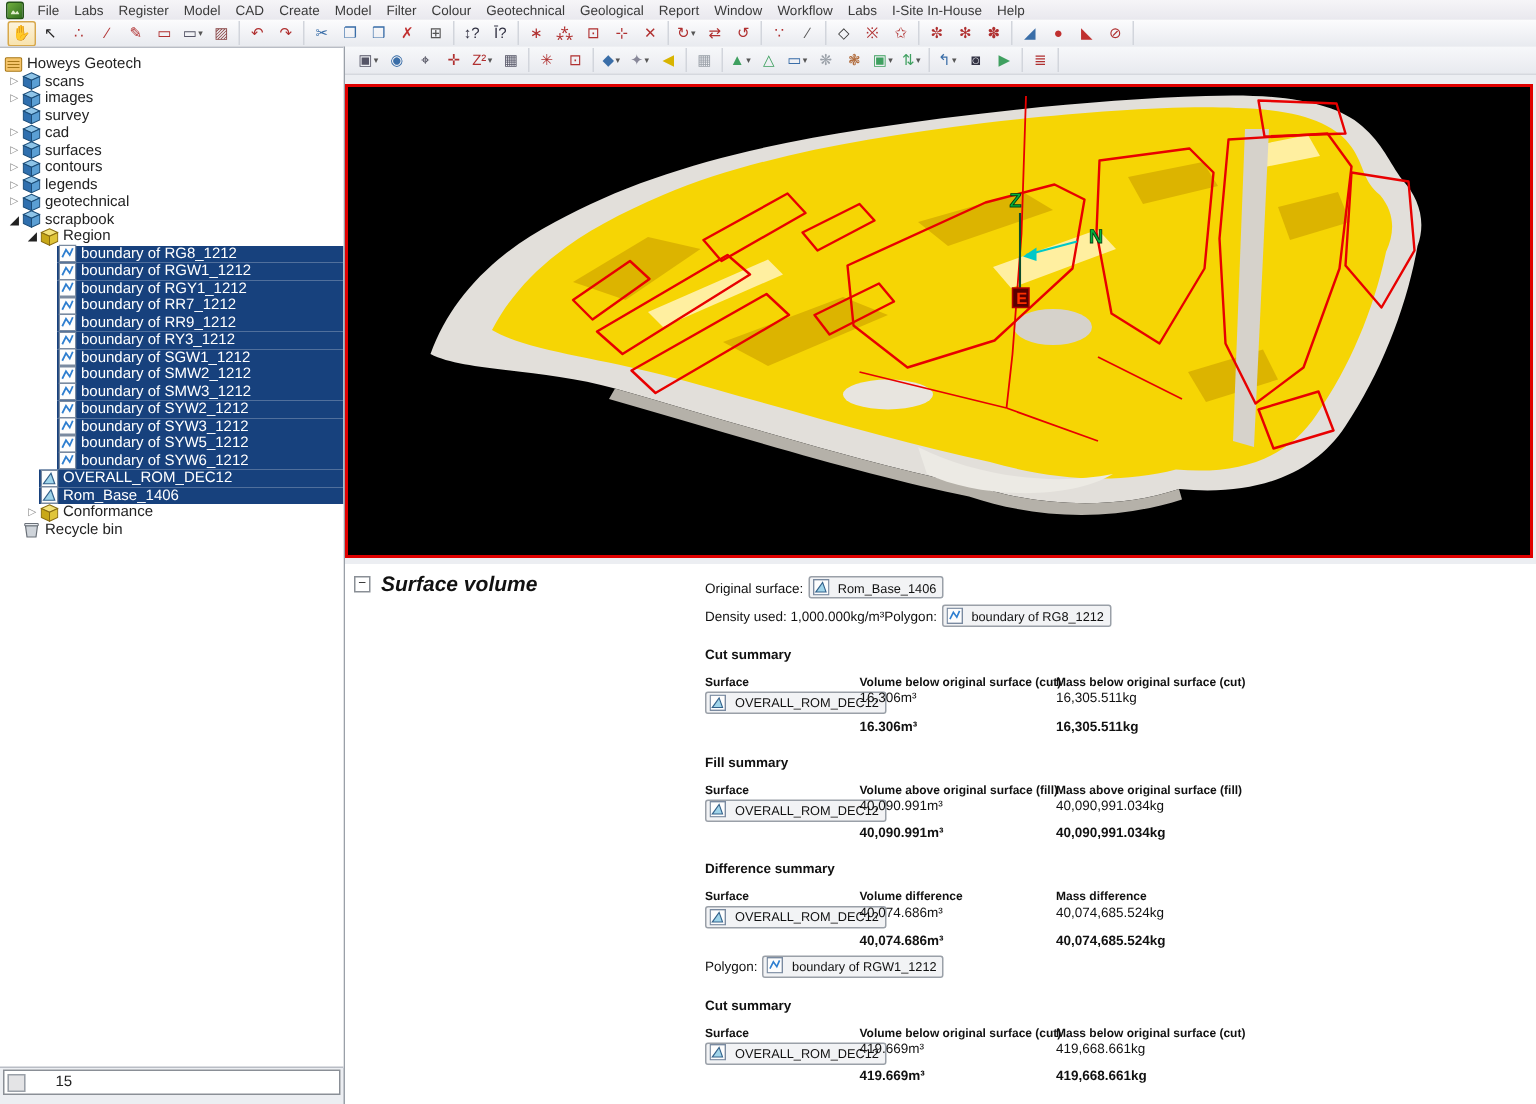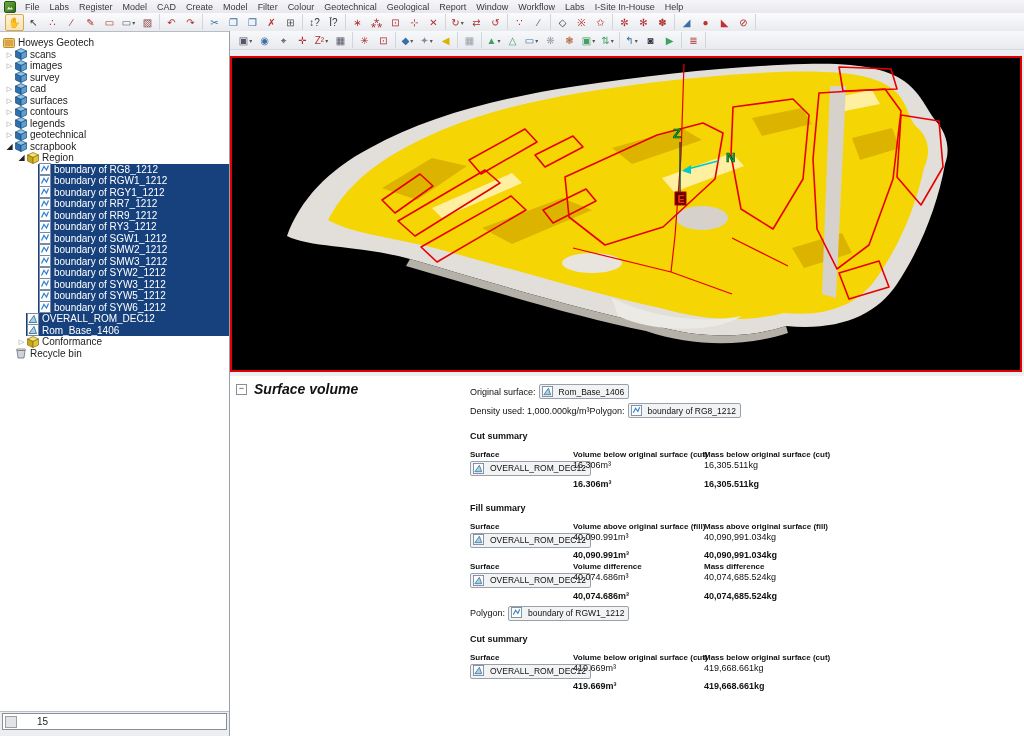--- a/index.html
+++ b/index.html
@@ -815,20 +815,21 @@
                 </svg>
               </span>
               <span>OVERALL_ROM_DEC12</span>
             </span></span>
           <span class="cell rpt-val">40,090.991m³</span>
           <span class="cell rpt-val">40,090,991.034kg</span>
           <span class="cell "></span>
           <span class="cell rpt-val b">40,090.991m³</span>
           <span class="cell rpt-val b">40,090,991.034kg</span>
         </div>
+        <div class="rpt-heading">Difference summary</div>
         <div class="rpt-table">
           <span class="cell rpt-col-h">Surface</span>
           <span class="cell rpt-col-h">Volume difference</span>
           <span class="cell rpt-col-h">Mass difference</span>
           <span class="cell chipcell"><span class="chip">
               <span class="ticon">
                 <svg viewBox="0 0 12 12">
                   <rect x="0.5" y="0.5" width="11" height="11" fill="#fdfdfd" stroke="#7a8aa0"></rect>
                   <polygon points="2,9.5 9.5,9.5 7,2.5" fill="#9fd4ea" stroke="#33618a" stroke-width="0.8"></polygon>
                 </svg>

